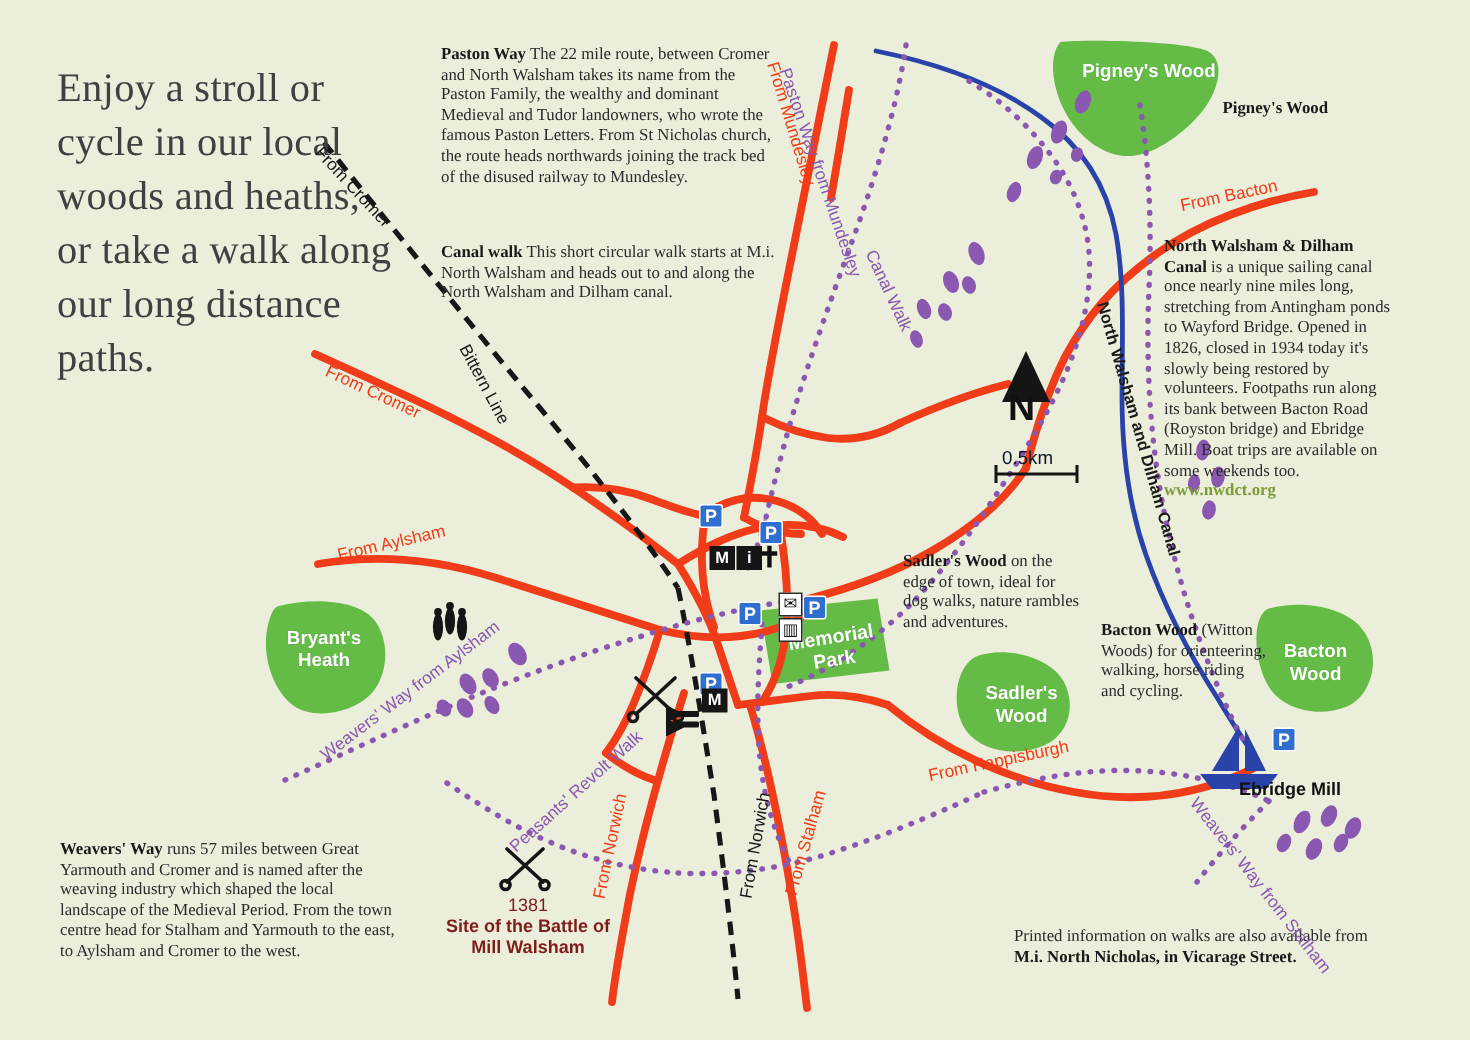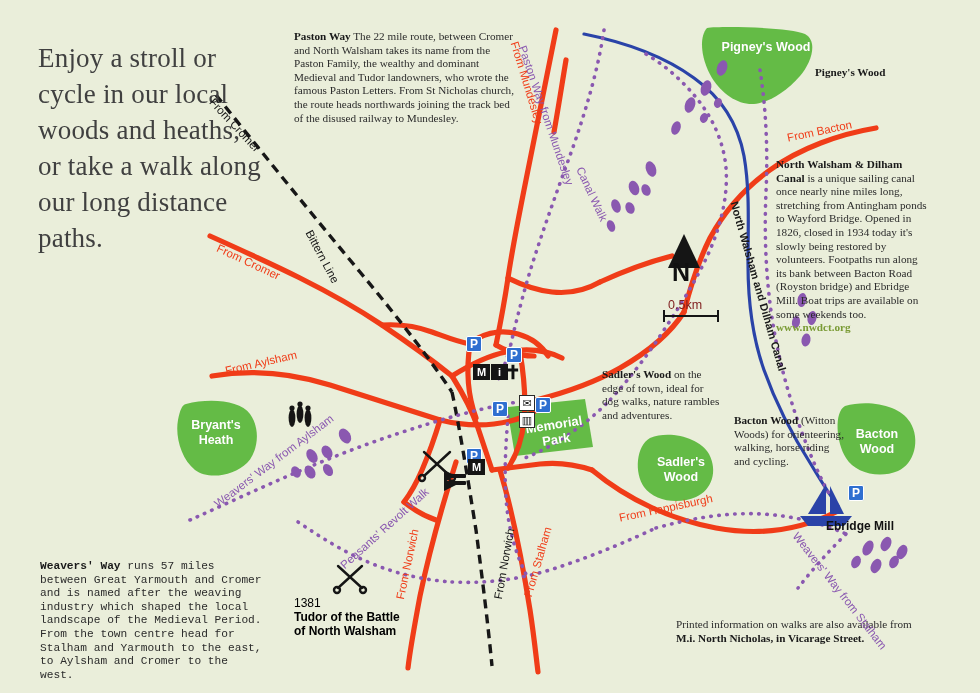--- a/index.html
+++ b/index.html
@@ -31,21 +31,21 @@
     line-height:13.6px;
   }
   .body-block b{font-weight:bold;color:#1a1a1a;}
   .blk-paston{left:294px;top:30px;width:228px;}
   .blk-canal{left:294px;top:162px;width:228px;}
   .blk-pigney{left:815px;top:66px;width:150px;}
   .blk-nwdc{left:776px;top:158px;width:152px;}
   .blk-bryant{left:30px;top:404px;width:160px;}
   .blk-sadler{left:602px;top:368px;width:120px;}
   .blk-bacton{left:734px;top:414px;width:112px;}
-  .blk-weavers{left:40px;top:560px;width:224px;font-family:Liberation Mono, monospace;}
+  .blk-weavers{left:40px;top:560px;width:224px;}
   .blk-printed{left:676px;top:618px;width:250px;}
   .link{color:#7a9b35;font-weight:bold;}
 
   
   .wood-label{
     position:absolute;
     color:#ffffff;
     font-family:"Liberation Sans", sans-serif;
     font-weight:bold;font-size:12.5px;line-height:15px;
     text-align:center;
@@ -121,28 +121,29 @@
 
   
   .north-n{
     position:absolute;left:672px;top:258px;
     font-family:"Liberation Sans", sans-serif;
     font-weight:bold;font-size:25px;color:#111;
   }
   .scale-text{
     position:absolute;left:668px;top:298px;
     font-family:"Liberation Sans", sans-serif;
-    font-size:12.5px;color:#7f1d1d;
+    font-size:12.5px;color:#0f172a;
   }
 
   
   .battle-text{
     position:absolute;left:294px;top:596px;width:116px;
-    font-family:"Liberation Sans", sans-serif;
-    color:#000000;
+    text-align:center;
+    font-family:"Liberation Sans", sans-serif;
+    color:#7f1d1d;
   }
   .battle-year{font-size:12px;font-weight:normal;}
   .battle-name{font-size:12px;font-weight:bold;line-height:14px;}
 
   .ebridge-label{
     position:absolute;left:826px;top:520px;width:70px;
     font-family:Liberation Sans, sans-serif;
     font-weight:bold;font-size:12px;line-height:13px;color:#111;
   }
 </style>
@@ -301,20 +302,23 @@
     </g>
 
   </svg>
 
   <div class="txt headline">Enjoy a stroll or cycle in our local woods and heaths, or take a walk along our long distance paths.</div>
 
   <div class="txt body-block blk-paston">
     <b>Paston Way</b><span> The 22 mile route, between Cromer and North Walsham takes its name from the Paston Family, the wealthy and dominant Medieval and Tudor landowners, who wrote the famous Paston Letters. From St Nicholas church, the route heads northwards joining the track bed of the disused railway to Mundesley.</span>
   </div>
 
+  <div class="txt body-block blk-canal">
+    <b>Canal walk</b><span> This short circular walk starts at M.i. North Walsham and heads out to and along the North Walsham and Dilham canal.</span>
+  </div>
 
   <div class="txt body-block blk-pigney">
     <b>Pigney's Wood</b><br>
   </div>
 
   <div class="txt body-block blk-nwdc">
     <b>North Walsham &amp; Dilham Canal</b><span> is a unique sailing canal once nearly nine miles long, stretching from Antingham ponds to Wayford Bridge. Opened in 1826, closed in 1934 today it's slowly being restored by volunteers. Footpaths run along its bank between Bacton Road (Royston bridge) and Ebridge Mill. Boat trips are available on some weekends too.</span>
     <span class="link">www.nwdct.org</span>
   </div>
 
@@ -373,18 +377,18 @@
   <div class="blk-icon" style="left:468px;top:459px;">M</div>
 
   <div class="sq-icon" style="left:519px;top:395px;">✉</div>
   <div class="sq-icon" style="left:519px;top:412px;">▥</div>
 
   <div class="north-n">N</div>
   <div class="scale-text">0.5km</div>
 
   <div class="battle-text">
     <div class="battle-year">1381</div>
-    <div class="battle-name">Tudor of the Battle of North Walsham</div>
+    <div class="battle-name">Site of the Battle of Mill Walsham</div>
   </div>
 
   <div class="ebridge-label">Ebridge Mill</div>
 
 </div>
 
 </body></html>

